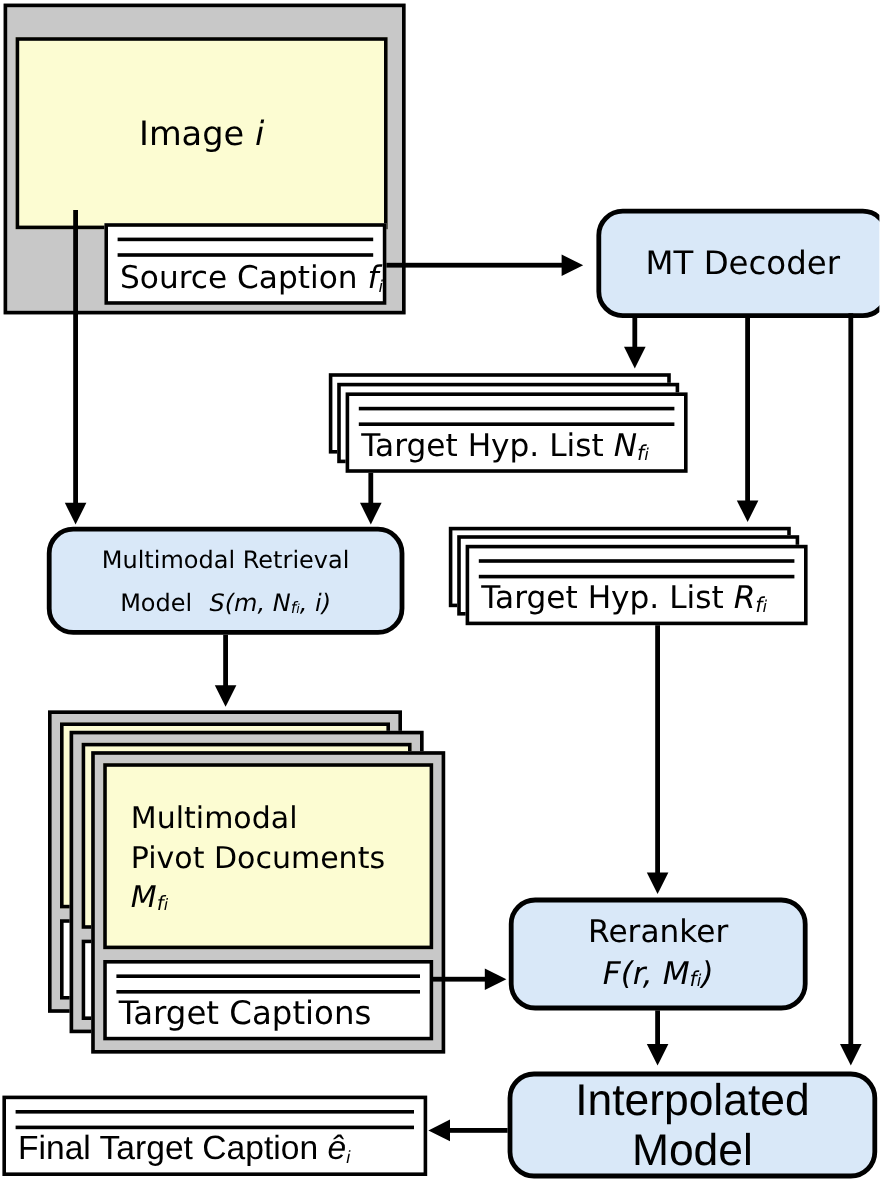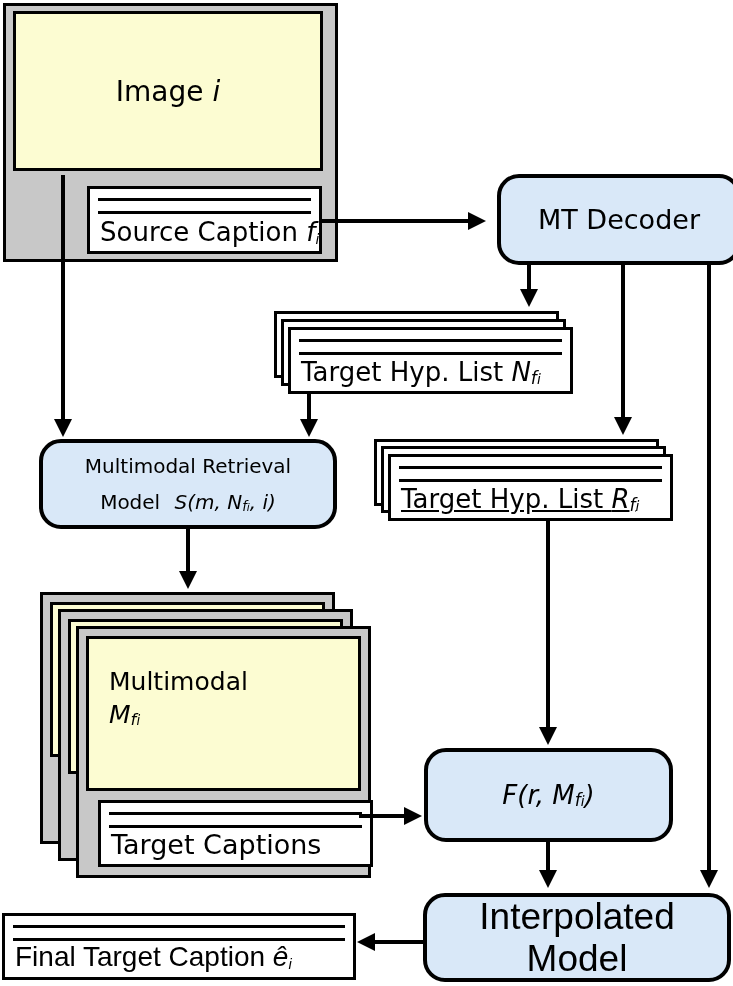--- a/index.html
+++ b/index.html
@@ -30,29 +30,29 @@
   .f-image{font-size:28px;}
   .f-cap{font-size:26px;}
   .f-node{font-size:27px;}
   .f-small{font-size:20px;line-height:36px;}
   .f-pivot{font-size:25px;line-height:33px;}
   .f-rerank{font-size:26px;line-height:35px;}
   .lib{font-family:"Liberation Sans",sans-serif;}
   .f-interp{font-size:37px;}
   .f-final{font-size:28px;}
   .pivot-card .inner-yellow{position:absolute;left:7px;top:7px;width:275px;height:155px;}
-  .pivot-card .inner-strip{position:absolute;left:19px;top:171px;width:275px;height:67px;justify-content:flex-end;}
+  .pivot-card .inner-strip{position:absolute;left:7px;top:171px;width:275px;height:67px;justify-content:flex-end;}
 </style>
 </head>
 <body>
 
 <div class="stage">
 
   <div class="abs frame" style="left:3px;top:3px;width:335px;height:259px;"></div>
-  <div class="abs yellow f-image" style="left:13px;top:11px;width:310px;height:160px;display:flex;align-items:center;justify-content:center;">
+  <div class="abs yellow f-image" style="left:13px;top:31px;width:310px;height:160px;display:flex;align-items:center;justify-content:center;">
     <span><span>Image </span><i>i</i></span>
   </div>
   <div class="abs paper capbox f-cap" style="left:87px;top:186px;width:235px;height:68px;text-align:center;">
     <div class="rule"></div>
     <div class="rule" style="margin-bottom:0;"></div>
     <div class="cap-label"><span>Source Caption </span><i>f</i><sub class="m"><span class="ss">i</span></sub></div>
   </div>
 
   <div class="abs blue f-node" style="left:497px;top:174px;width:244px;height:91px;">
     <span>MT Decoder</span>
@@ -61,21 +61,21 @@
   <div class="abs paper" style="left:274px;top:311px;width:285px;height:67px;"></div>
   <div class="abs paper" style="left:281px;top:319px;width:285px;height:67px;"></div>
   <div class="abs paper capbox f-cap" style="left:288px;top:327px;width:285px;height:67px;">
     <div class="rule"></div>
     <div class="rule" style="margin-bottom:0;"></div>
     <div class="cap-label"><span>Target Hyp. List </span><i>N</i><sub class="m"><span>f</span><span class="ss">i</span></sub></div>
   </div>
 
   <div class="abs paper" style="left:374px;top:439px;width:285px;height:67px;"></div>
   <div class="abs paper" style="left:381px;top:446px;width:285px;height:67px;"></div>
-  <div class="abs paper capbox f-cap" style="left:388px;top:454px;width:285px;height:67px;text-decoration:underline;">
+  <div class="abs paper capbox f-cap" style="left:388px;top:454px;width:285px;height:67px;">
     <div class="rule"></div>
     <div class="rule" style="margin-bottom:0;"></div>
     <div class="cap-label"><span>Target Hyp. List </span><i>R</i><sub class="m"><span>f</span><span class="ss">i</span></sub></div>
   </div>
 
   <div class="abs blue f-small" style="left:39px;top:439px;width:298px;height:90px;">
     <span>Multimodal Retrieval</span>
     <span><span>Model </span><i style="margin-left:8px;">S(m, N</i><sub class="m"><span>f</span><span class="ss">i</span></sub><i>, i)</i></span>
   </div>
 
@@ -83,30 +83,32 @@
     <div class="yellow inner-yellow"></div>
     <div class="paper inner-strip"></div>
   </div>
   <div class="abs frame pivot-card" style="left:58px;top:609px;width:295px;height:252px;">
     <div class="yellow inner-yellow"></div>
     <div class="paper inner-strip"></div>
   </div>
   <div class="abs frame pivot-card" style="left:76px;top:626px;width:295px;height:252px;padding-left:10px;">
     <div class="yellow inner-yellow f-pivot" style="padding:26px 0 0 20px;">
       <div>Multimodal</div>
+      <div>Pivot Documents</div>
       <div><i>M</i><sub class="m"><span>f</span><span class="ss">i</span></sub></div>
     </div>
     <div class="paper inner-strip capbox f-node">
       <div class="rule"></div>
       <div class="rule" style="margin-bottom:0;"></div>
       <div class="cap-label">Target Captions</div>
     </div>
   </div>
 
   <div class="abs blue f-rerank" style="left:424px;top:748px;width:249px;height:94px;">
+    <span>Reranker</span>
     <span><i>F(r, M</i><sub class="m"><span>f</span><span class="ss">i</span></sub><i>)</i></span>
   </div>
 
   <div class="abs blue lib f-interp" style="left:423px;top:893px;width:308px;height:89px;">
     <span>Interpolated Model</span>
   </div>
 
   <div class="abs paper capbox lib f-final" style="left:2px;top:913px;width:354px;height:67px;">
     <div class="rule"></div>
     <div class="rule" style="margin-bottom:0;"></div>

